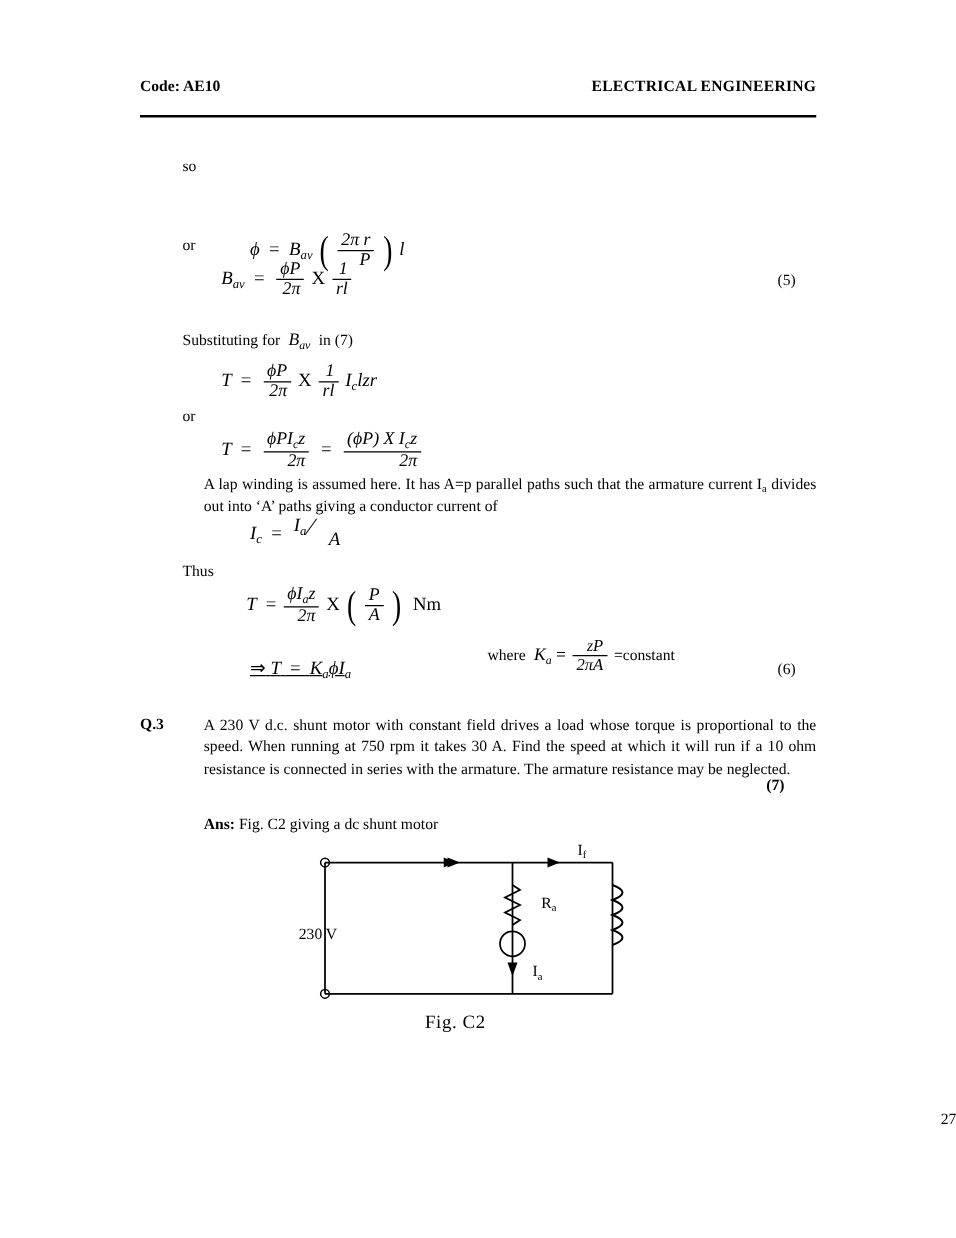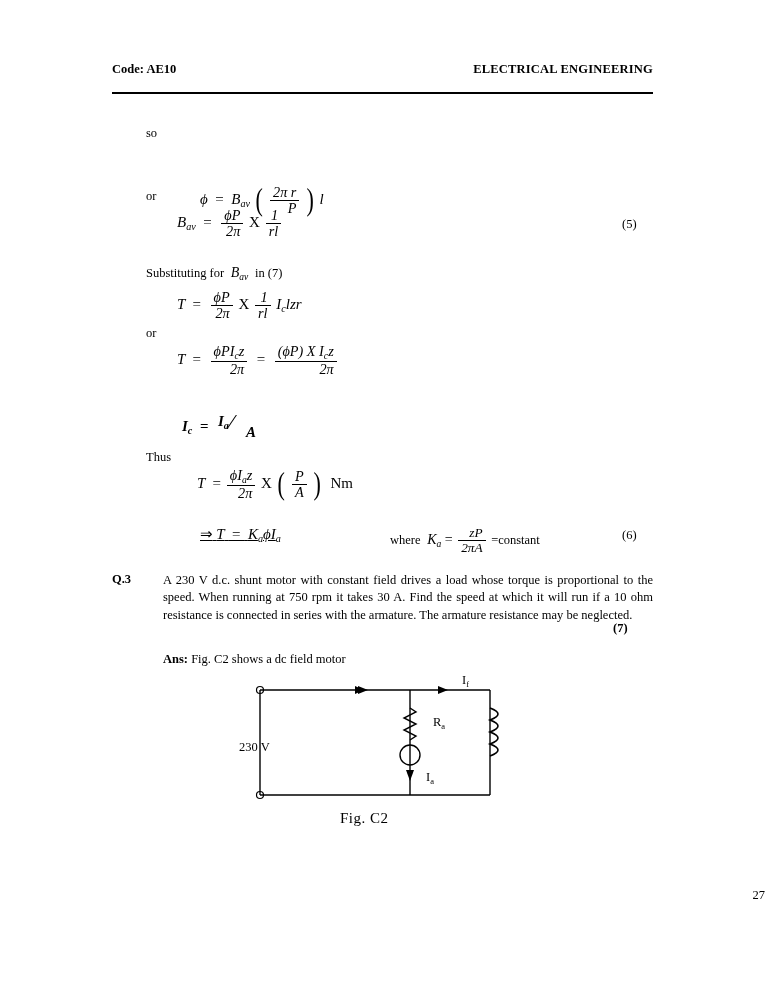--- a/index.html
+++ b/index.html
@@ -170,22 +170,26 @@
   <div class="label-left" style="left:146px; top:326px;">or</div>
 
   <div class="abs math" style="left:177px; top:344px; font-size:15px;">
     <span>T</span>
     <span class="mathup">&nbsp;=&nbsp;</span>
     <span class="frac"><span class="num">ϕPI<span class="sub">c</span>z</span><span class="den">2π</span></span>
     <span class="mathup">&nbsp;=&nbsp;</span>
     <span class="frac"><span class="num">(ϕP)&nbsp;X&nbsp;I<span class="sub">c</span>z</span><span class="den">2π</span></span>
   </div>
 
-
-  <div class="abs math" style="left:182px; top:415px; font-size:15px;font-weight:bold;">
+  <div class="para" style="left:163px; top:379px; width:490px;">
+    <span>A lap winding is assumed here. It has A=p parallel paths such that the armature current I</span><span class="subup">a</span>
+    <span>divides out into ‘A’ paths giving a conductor current of</span>
+  </div>
+
+  <div class="abs math" style="left:200px; top:415px; font-size:15px;">
     <span>I<span class="sub">c</span></span>
     <span class="mathup">&nbsp;=&nbsp;</span>
     <span style="display:inline-block; position:relative; width:42px; height:26px; vertical-align:middle;">
       <span style="position:absolute; left:2px; top:-2px;">I<span class="sub">a</span></span>
       <span style="position:absolute; left:14px; top:-4px; font-size:20px; font-style:normal;">⁄</span>
       <span style="position:absolute; left:30px; top:9px;">A</span>
     </span>
   </div>
 
   <div class="label-left" style="left:146px; top:450px;">Thus</div>
@@ -200,35 +204,35 @@
     <span class="paren-big">)</span>
     <span class="mathup">&nbsp;Nm</span>
   </div>
 
   <div class="abs math" style="left:200px; top:525px; font-size:15px;text-decoration:underline;">
     <span class="mathup">⇒</span>
     <span>T</span>
     <span class="mathup">&nbsp;=&nbsp;</span>
     <span>K<span class="sub">a</span>ϕI<span class="sub">a</span></span>
   </div>
-  <div class="abs" style="left:390px; top:526px; font-size:12.5px;">
+  <div class="abs" style="left:390px; top:510px; font-size:12.5px;">
     <span>where</span>
     <span class="math" style="font-size:14px;">&nbsp;K<span class="sub">a</span>&nbsp;<span class="mathup">=</span>
       <span class="frac"><span class="num">zP</span><span class="den">2πA</span></span>
     </span><span>=constant</span>
   </div>
   <div class="eqnum" style="left:622px; top:528px;">(6)</div>
 
   <div class="q-num" style="left:112px; top:572px;">Q.3</div>
   <div class="para" style="left:163px; top:572px; width:490px;">A 230 V d.c. shunt motor with constant field drives a load whose torque is proportional to the speed. When running at 750 rpm it takes 30 A.  Find the speed at which it will run if a 10 ohm resistance is connected in series with the armature. The armature resistance may be neglected.</div>
   <div class="abs bold" style="left:613px; top:621px; font-size:12.5px;">(7)</div>
 
   <div class="abs" style="left:163px; top:652px; font-size:12.5px;">
     <span class="bold">Ans:</span>
-    <span>Fig. C2 shows a dc field motor</span>
+    <span>Fig. C2 giving a dc shunt motor</span>
   </div>
 
   <div class="diagram">
     <svg width="300" height="145" viewBox="0 0 300 145">
 
       <line x1="30" y1="20" x2="260" y2="20" stroke="#000" stroke-width="1.4"></line>
       <line x1="30" y1="125" x2="260" y2="125" stroke="#000" stroke-width="1.4"></line>
       <line x1="30" y1="20" x2="30" y2="125" stroke="#000" stroke-width="1.4"></line>
       <line x1="260" y1="20" x2="260" y2="125" stroke="#000" stroke-width="1.4"></line>
 

